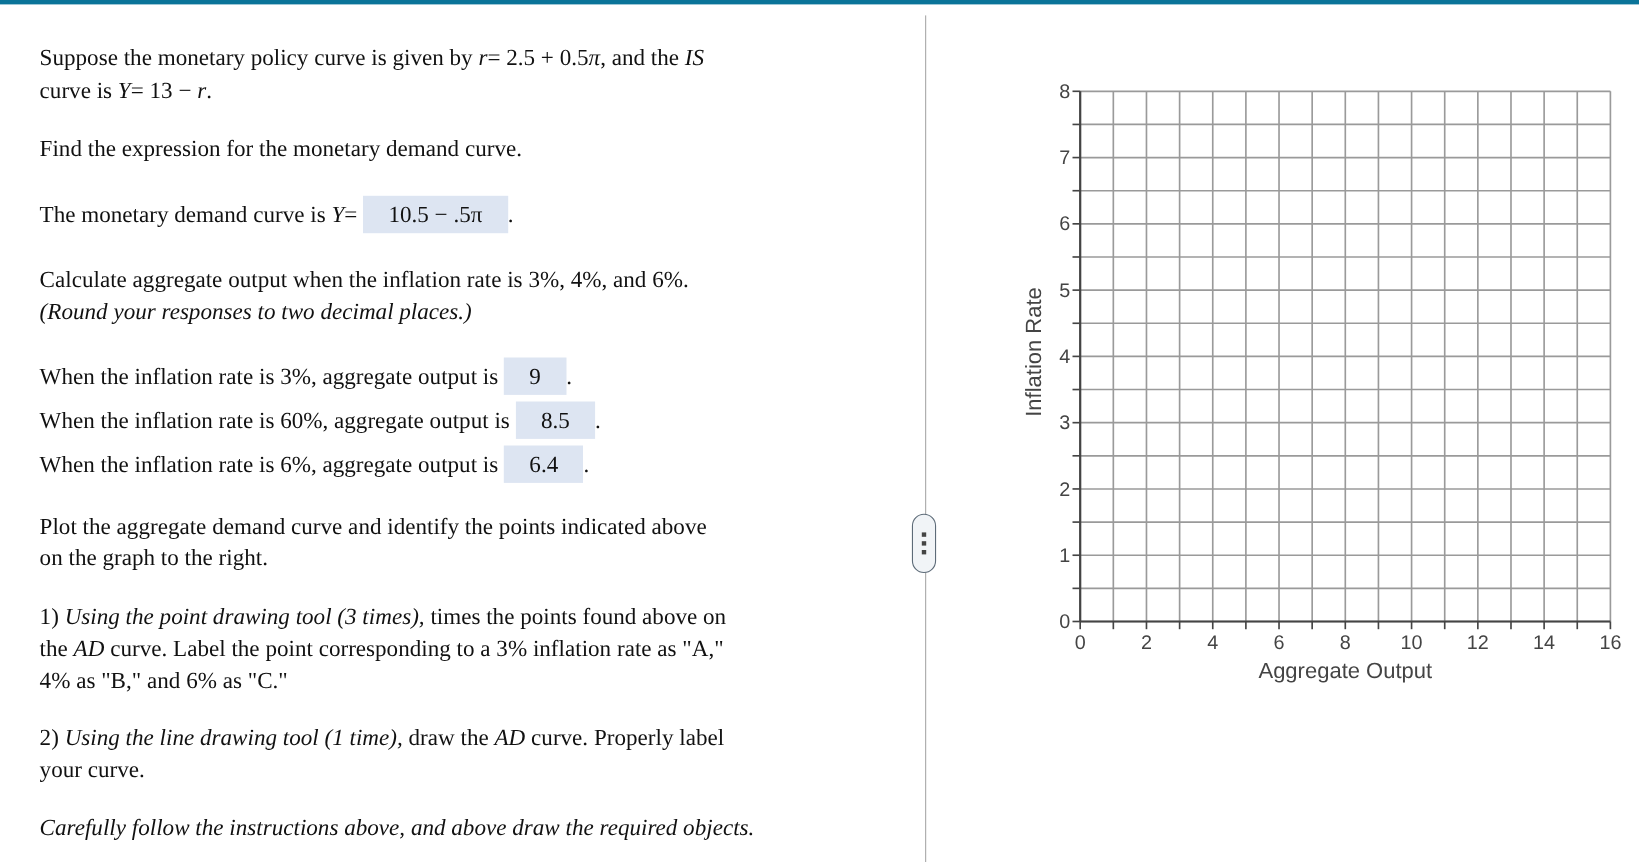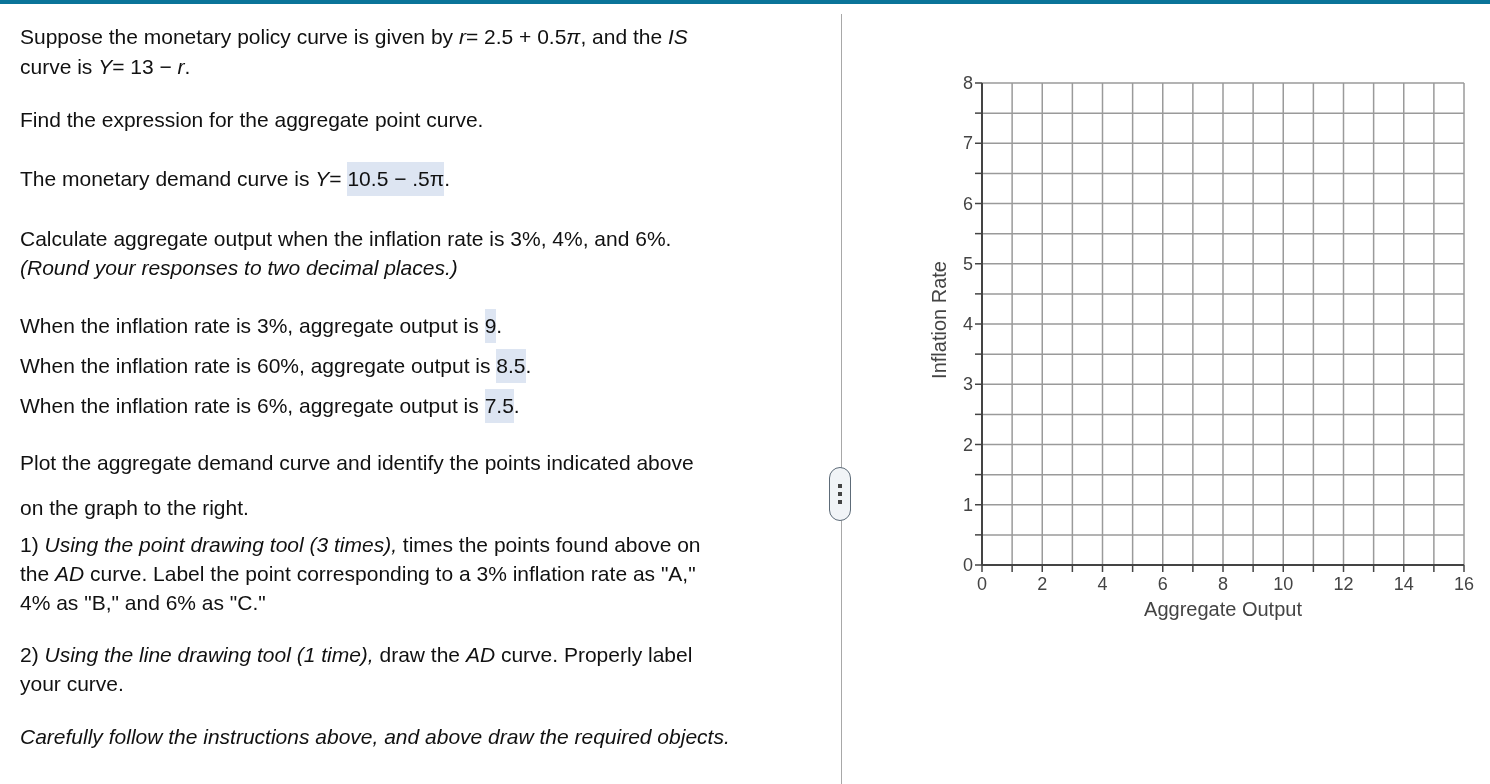--- a/index.html
+++ b/index.html
@@ -2,22 +2,22 @@
 <html><head>
 <meta charset="utf-8">
 <style>
   html, body { margin:0; padding:0; }
   body {
     width:1490px; height:784px; position:relative; overflow:hidden;
     background:#ffffff; font-family:"Liberation Sans", sans-serif; color:#111;
   }
   .topbar { position:absolute; left:0; top:0; width:1490px; height:4px; background:#0a7499; }
   .left { position:absolute; left:20px; top:22px; width:790px; font-size:21px; line-height:29px; }
-  .p { margin:0; position:absolute; left:0; white-space:nowrap; }
-  .ans { background:#dde5f2; padding:4px 0; display:inline-block; line-height:26px; }
+  .p { margin:16px; position:absolute; left:0; white-space:nowrap;font-family:Liberation Serif, serif; }
+  .ans { background:#dde5f2; padding:4px 23px; display:inline-block; line-height:26px; }
   i, .it { font-style:italic; }
   .divider { position:absolute; left:841px; top:14px; width:1px; height:770px; background:#a8a8a8; }
   .handle {
     position:absolute; left:829px; top:467px; width:22px; height:54px;
     background:#f1f4f7; border:1.5px solid #5d6b78; border-radius:11px; box-sizing:border-box;
   }
   .handle .dot { position:absolute; left:8px; width:4px; height:4px; background:#444; }
   .graph { position:absolute; left:900px; top:60px; }
 </style>
 </head>
@@ -26,41 +26,41 @@
 <div class="topbar"></div>
 
 <div class="left">
   <p class="p" style="top:0">
     <span>Suppose the monetary policy curve is given by </span><i>r</i><span>= 2.5 + 0.5</span><i>π</i><span>, and the </span><i>IS</i>
   </p>
   <p class="p" style="top:30px">
     <span>curve is </span><i>Y</i><span>= 13 − </span><i>r</i><span>.</span>
   </p>
 
-  <p class="p" style="top:83px">Find the expression for the aggregate point curve.</p>
+  <p class="p" style="top:83px">Find the expression for the monetary demand curve.</p>
 
   <p class="p" style="top:140px">
     <span>The monetary demand curve is </span><i>Y</i><span>= </span><span class="ans">10.5 − .5π</span><span>.</span>
   </p>
 
   <p class="p" style="top:202px">Calculate aggregate output when the inflation rate is 3%, 4%, and 6%.</p>
   <p class="p it" style="top:231px">(Round your responses to two decimal places.)</p>
 
   <p class="p" style="top:287px">
     <span>When the inflation rate is 3%, aggregate output is </span><span class="ans">9</span><span>.</span>
   </p>
   <p class="p" style="top:327px">
     <span>When the inflation rate is 60%, aggregate output is </span><span class="ans">8.5</span><span>.</span>
   </p>
   <p class="p" style="top:367px">
-    <span>When the inflation rate is 6%, aggregate output is </span><span class="ans">7.5</span><span>.</span>
+    <span>When the inflation rate is 6%, aggregate output is </span><span class="ans">6.4</span><span>.</span>
   </p>
 
   <p class="p" style="top:426px">Plot the aggregate demand curve and identify the points indicated above</p>
-  <p class="p" style="top:471px">on the graph to the right.</p>
+  <p class="p" style="top:455px">on the graph to the right.</p>
 
   <p class="p" style="top:508px">
     <span>1) </span><i>Using the point drawing tool (3 times),</i><span> times the points found above on</span>
   </p>
   <p class="p" style="top:537px">
     <span>the </span><i>AD</i><span> curve. Label the point corresponding to a 3% inflation rate as "A,"</span>
   </p>
   <p class="p" style="top:566px">4% as "B," and 6% as "C."</p>
 
   <p class="p" style="top:618px">

